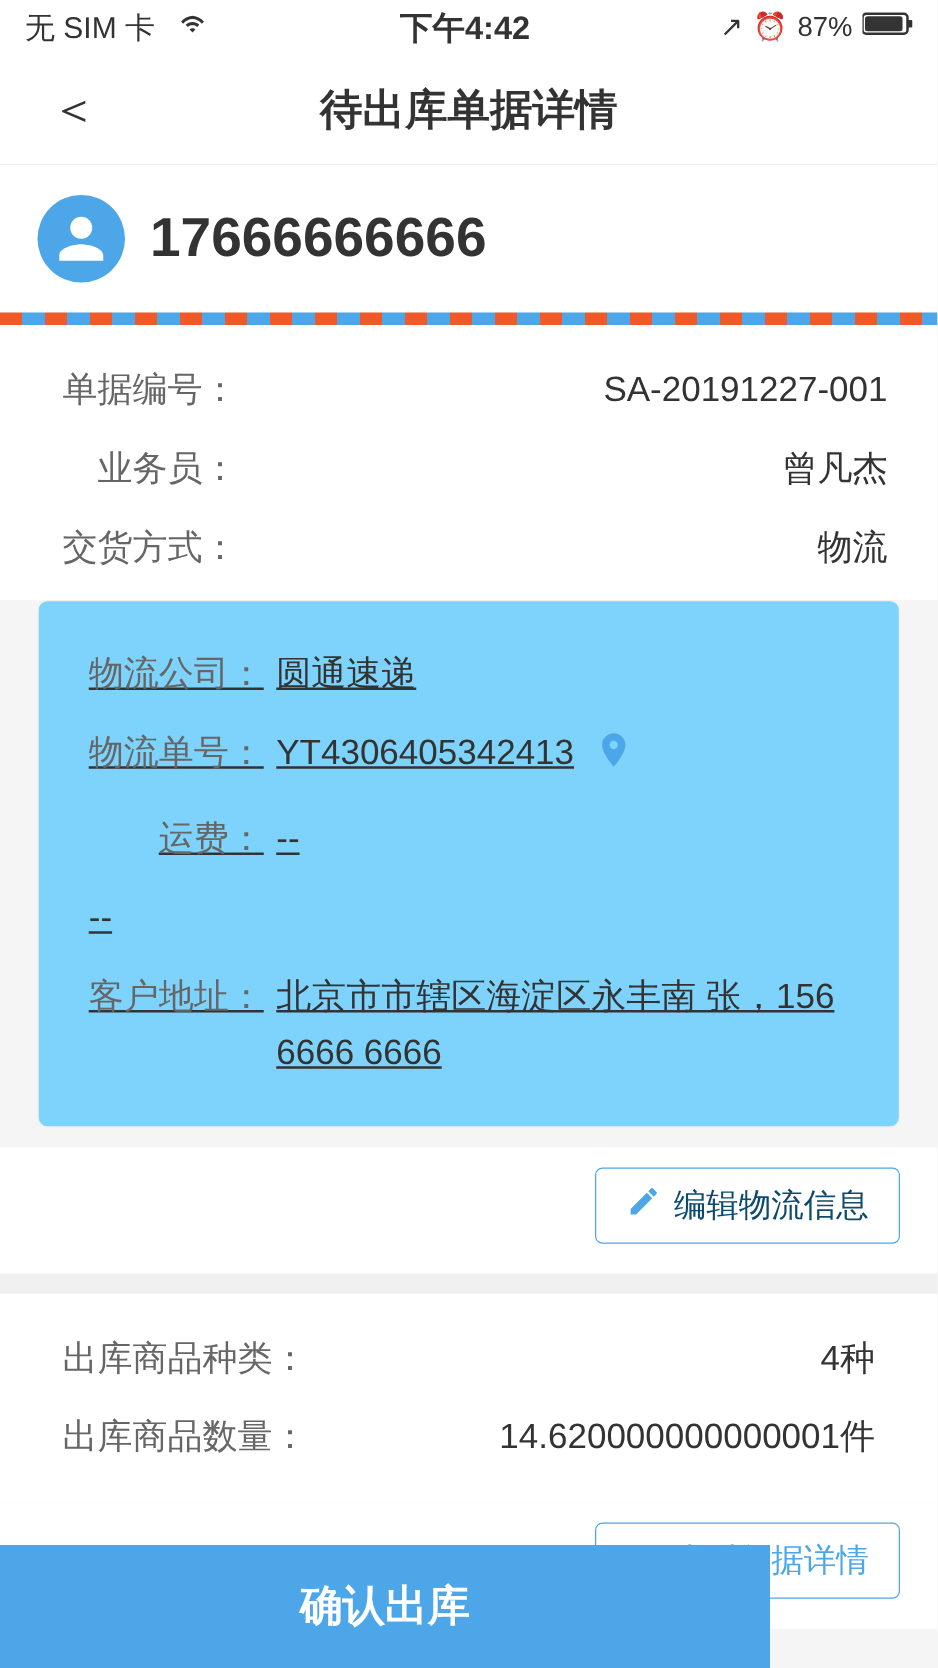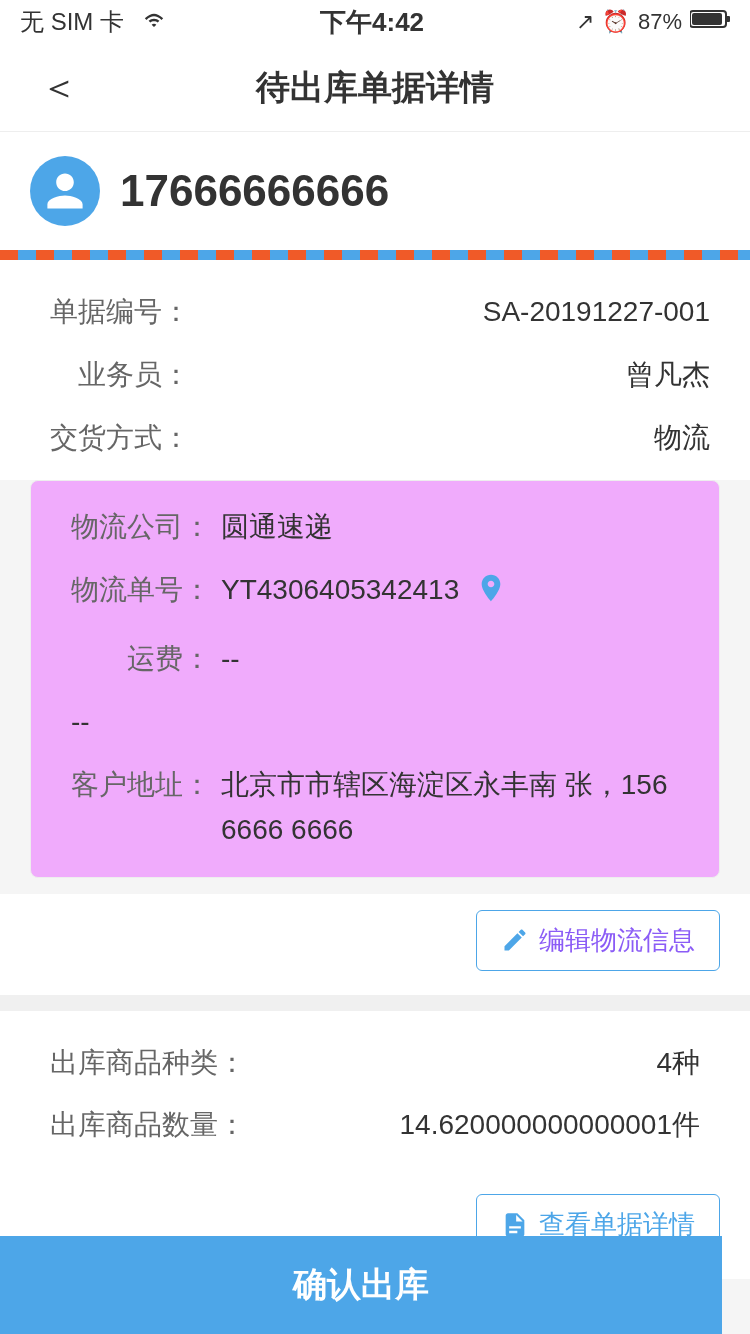--- a/index.html
+++ b/index.html
@@ -107,25 +107,26 @@
     }
     .info-value {
       color: #333;
       margin-left: 10px;
       flex: 1;
       text-align: right;
     }
 
     
     .logistics-card {
-      background: #f0abfc;
+      background: #7dd3fc;
       border: 1px solid #eee;
       border-radius: 8px;
-      padding: 24px 30px;
+      padding: 36px 30px;
       margin: 0 30px 16px;
+      text-decoration: underline;
     }
     .logistics-row {
       display: flex;
       align-items: flex-start;
       margin-bottom: 18px;
       font-size: 28px;
       line-height: 1.6;
     }
     .logistics-row:last-child { margin-bottom: 0; }
     .logistics-label {
@@ -150,25 +151,24 @@
     .btn-edit-logistics {
       display: flex;
       justify-content: flex-end;
       padding: 16px 30px 24px;
       background: #fff;
     }
     .btn-edit {
       border: 1px solid #4da6e8;
       border-radius: 6px;
       padding: 12px 24px;
-      color: #8b5cf6;
+      color: #0c4a6e;
       font-size: 26px;
       background: #fff;
       display: flex;
-      align-items: center;
       gap: 10px;
       cursor: pointer;
     }
     .btn-edit svg { width: 28px; height: 28px; fill: #4da6e8; }
 
     
     .gray-sep {
       height: 16px;
       background: #f0f0f0;
     }
@@ -198,21 +198,21 @@
       gap: 10px;
       cursor: pointer;
     }
     .btn-view svg { width: 28px; height: 28px; fill: #4da6e8; }
 
     
     .confirm-btn-area {
       position: fixed;
       bottom: 0;
       left: 0;
-      width: 722px;
+      width: 616px;
       background: #4da6e8;
       padding: 26px 0;
       text-align: center;
       cursor: pointer;
     }
     .confirm-btn-text {
       color: #fff;
       font-size: 34px;
       font-weight: 600;
     }

